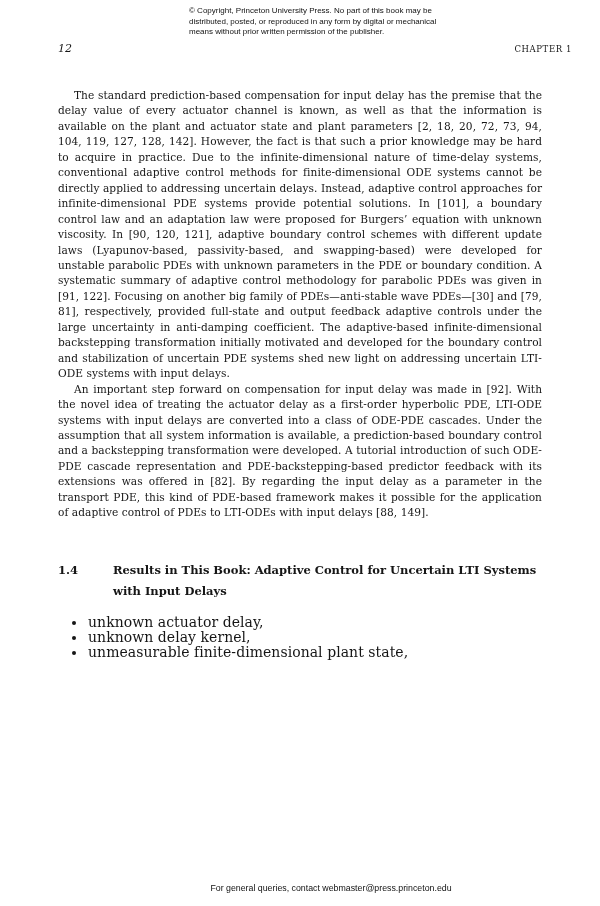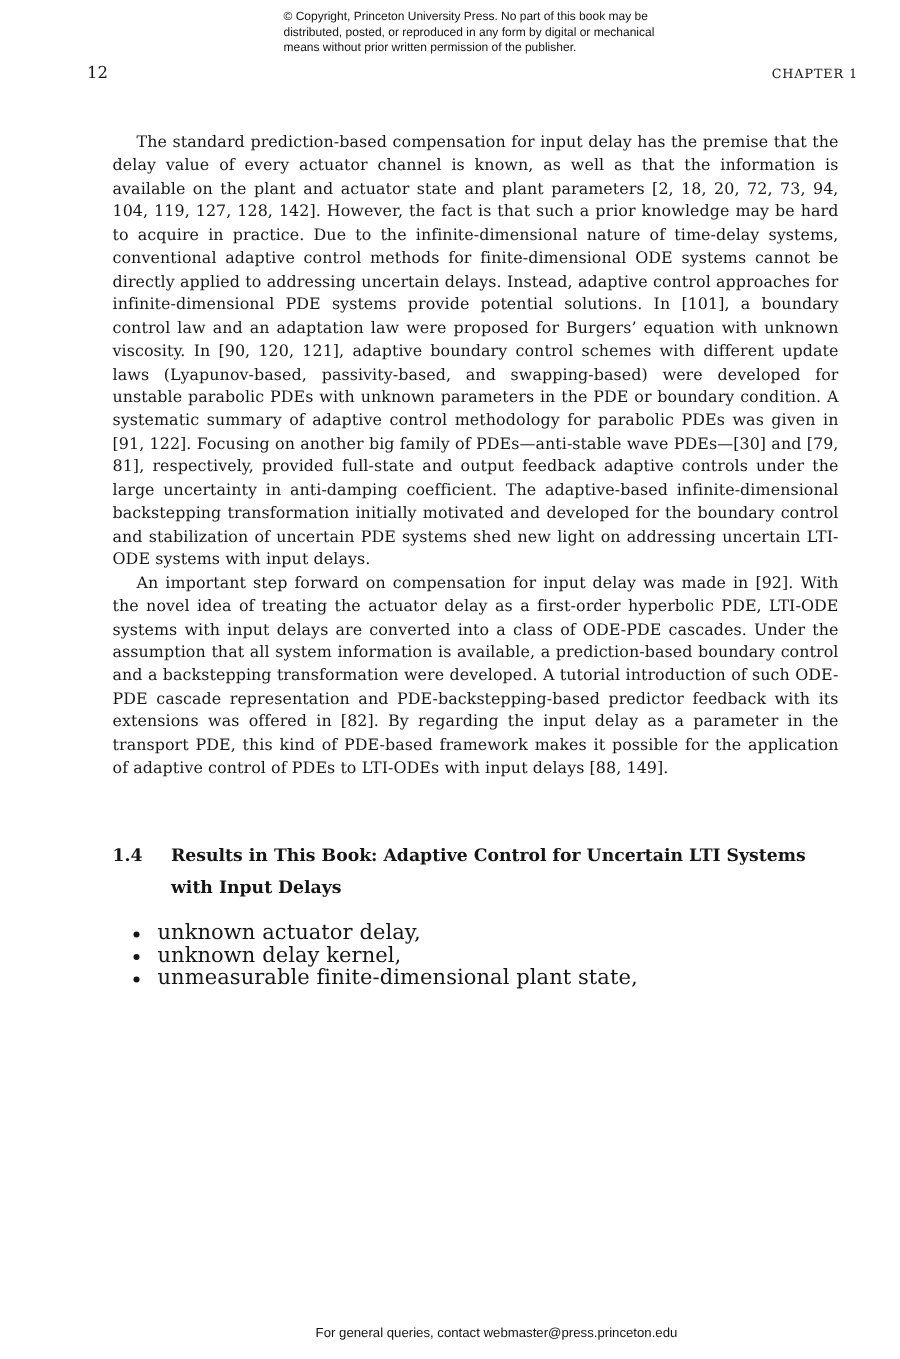--- a/index.html
+++ b/index.html
@@ -31,49 +31,50 @@
     top: 42px;
     left: 58px;
     right: 58px;
     display: flex;
     justify-content: space-between;
     align-items: baseline;
   }
   .pagenum {
     font-size: 11px;
     color: #161616;
+    font-style: italic;
   }
   .chapterlabel {
     font-size: 8.5px;
     letter-spacing: 0.6px;
     color: #161616;
   }
   .bodycol {
     position: absolute;
     top: 88px;
-    left: 75px;
+    left: 58px;
     width: 484px;
   }
   .para {
     font-size: 10.6px;
     line-height: 15.45px;
     text-align: justify;
     margin: 0;
     letter-spacing: 0.05px;
   }
   .para.indent { text-indent: 16px; }
   .section-heading {
     margin-top: 39px;
     font-weight: bold;
     font-size: 11.5px;
     line-height: 21px;
     display: flex;
   }
   .sec-num { width: 39px; flex: 0 0 39px; }
-  .sec-title { flex: 1; }
+  .sec-title { flex: 1; margin-left: 16px; }
   .intro {
     margin-top: 31px;
     font-size: 10.6px;
     line-height: 15.45px;
     text-align: justify;
     letter-spacing: 0.05px;
   }
   .bullets {
     margin: 13px 0 0 0;
     padding: 0;

